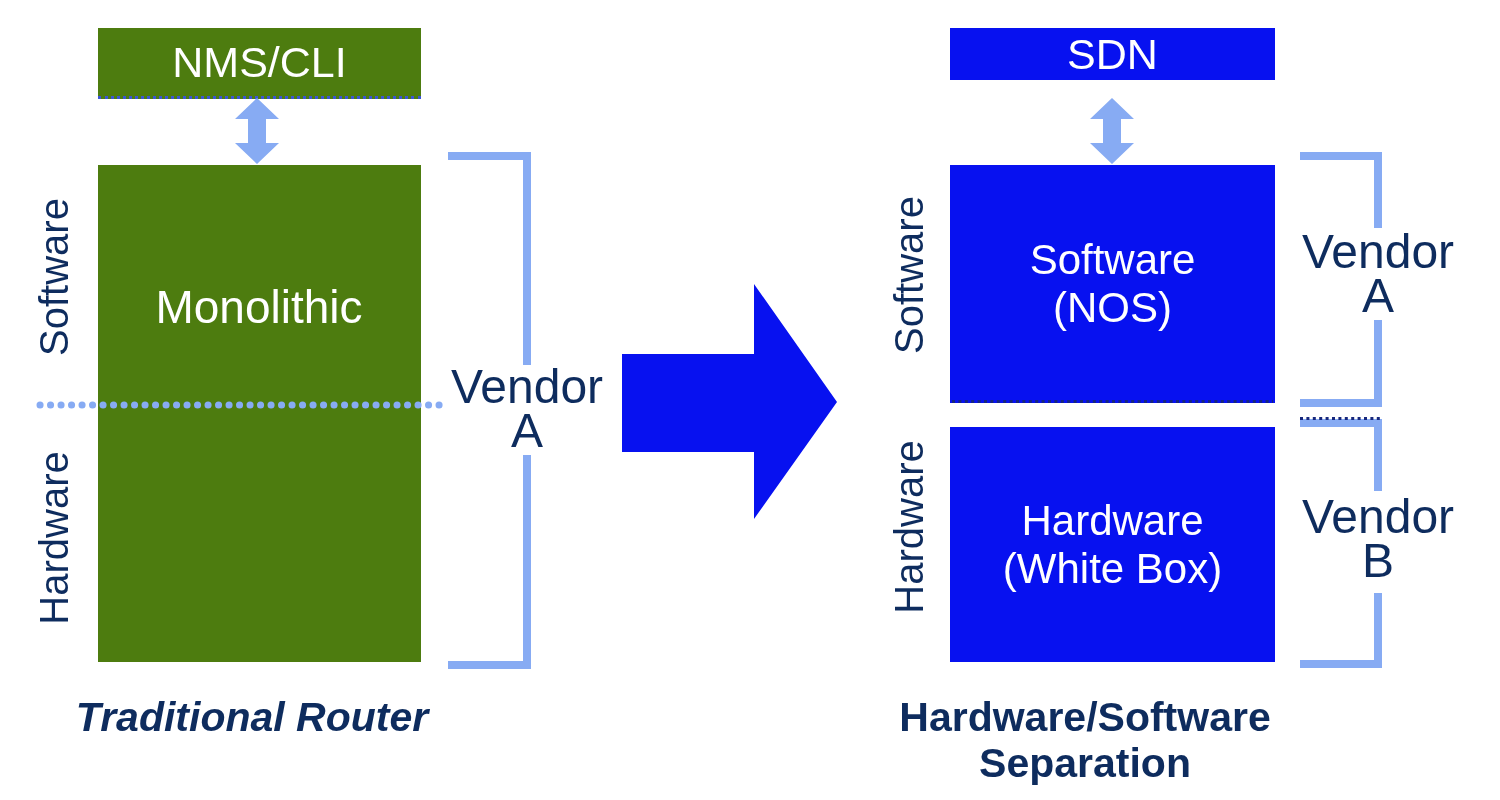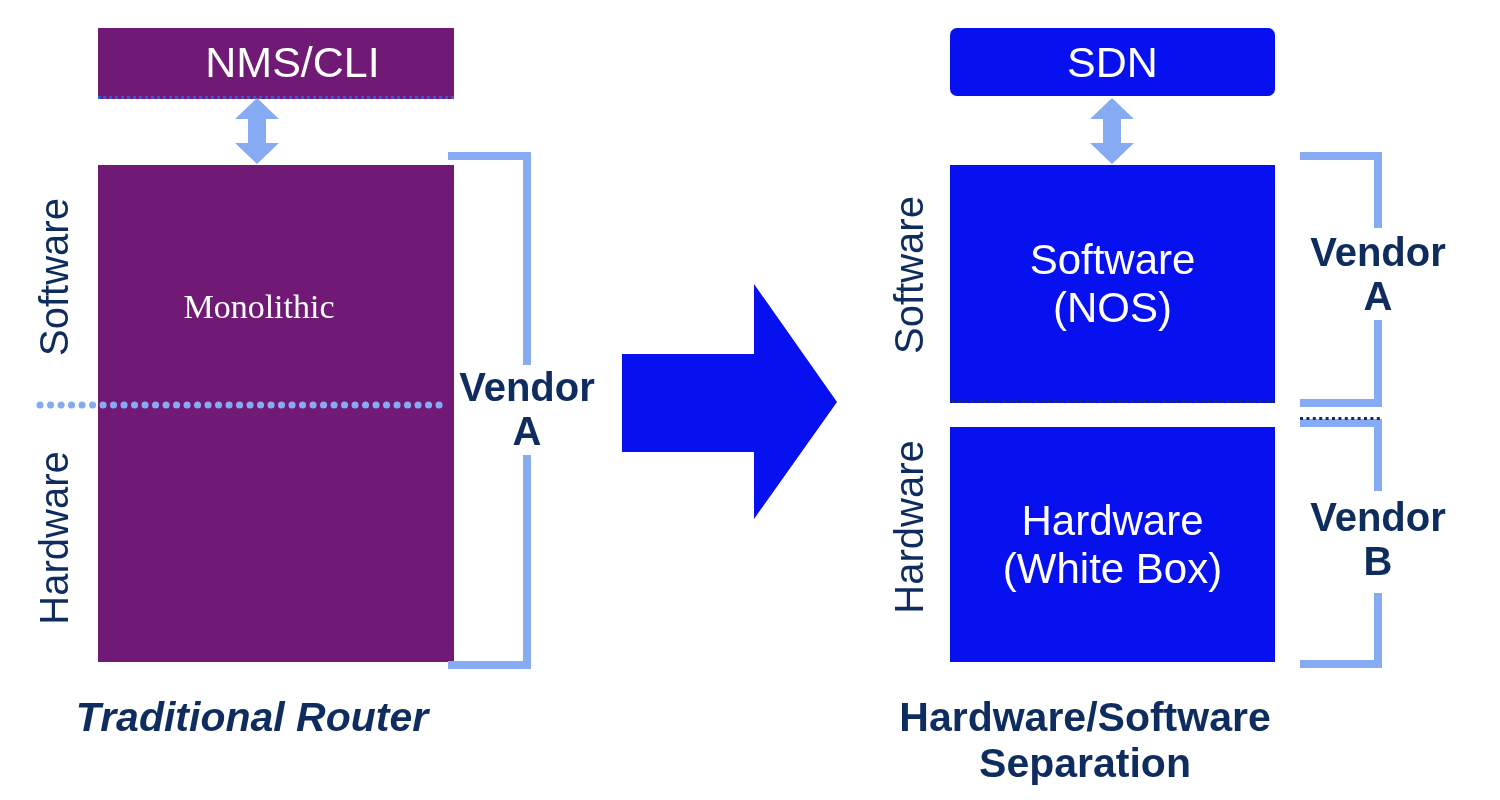--- a/index.html
+++ b/index.html
@@ -12,59 +12,58 @@
     font-family: "Liberation Sans", "DejaVu Sans", sans-serif;
   }
   .box {
     position: absolute;
     display: flex;
     align-items: center;
     justify-content: center;
     color: #ffffff;
     text-align: center;
   }
-  .box.dark { background: #701a75; padding-left: 33px; }
+  .box.dark { background: #4d7c0f; }
   .box.blue { background: #0711f0; }
   .box-label-lg { font-size: 43px; line-height: 1; }
   .box-label-2l { font-size: 42px; line-height: 48px; white-space: pre-line; }
   .seam-dotted-under-nms { border-bottom: 3px dotted #3a55d5; }
   .rot-label {
     position: absolute;
     color: #0e2c5e;
     font-size: 40px;
     white-space: nowrap;
     transform: translate(-50%, -50%) rotate(-90deg);
   }
   .vendor-label {
     position: absolute;
     color: #0e2c5e;
-    font-size: 40px;
-    font-weight: 700;
+    font-size: 48px;
+    font-weight: 400;
     line-height: 44px;
     text-align: center;
     white-space: pre-line;
     transform: translate(-50%, -50%);
   }
   .caption {
     position: absolute;
     color: #0e2c5e;
     font-size: 41px;
     font-weight: 700;
     text-align: center;
     white-space: pre-line;
     transform: translate(-50%, -50%);
   }
   .inner-label {
     position: absolute;
     color: #ffffff;
-    font-size: 34px;
+    font-size: 46px;
     text-align: center;
     transform: translate(-50%, -50%);
     white-space: nowrap;
-    font-family: Liberation Serif, serif;
   }
   svg.overlay {
     position: absolute;
     left: 0; top: 0;
     width: 1500px; height: 800px;
     pointer-events: none;
   }
 </style>
 </head>
 <body>
@@ -79,21 +78,21 @@
   <div class="inner-label" style="left:259px; top:307px;">Monolithic</div>
 
   <div class="rot-label" style="left:54px; top:277px;">Software</div>
   <div class="rot-label" style="left:54px; top:538px;">Hardware</div>
 
   <div class="vendor-label" style="left:527px; top:409px;">Vendor
 A</div>
 
   <div class="caption" style="left:252px; top:717px;font-style:italic;">Traditional Router</div>
 
-  <div class="box blue" style="left:950px; top:28px; width:325px; height:68px;border-radius:7px;">
+  <div class="box blue" style="left:950px; top:28px; width:325px; height:52px;">
     <span class="box-label-lg">SDN</span>
   </div>
 
   <div class="box blue" style="left:950px; top:165px; width:325px; height:238px;">
     <span class="box-label-2l">Software
 (NOS)</span>
   </div>
 
   <div class="box blue" style="left:950px; top:427px; width:325px; height:235px;">
     <span class="box-label-2l">Hardware

